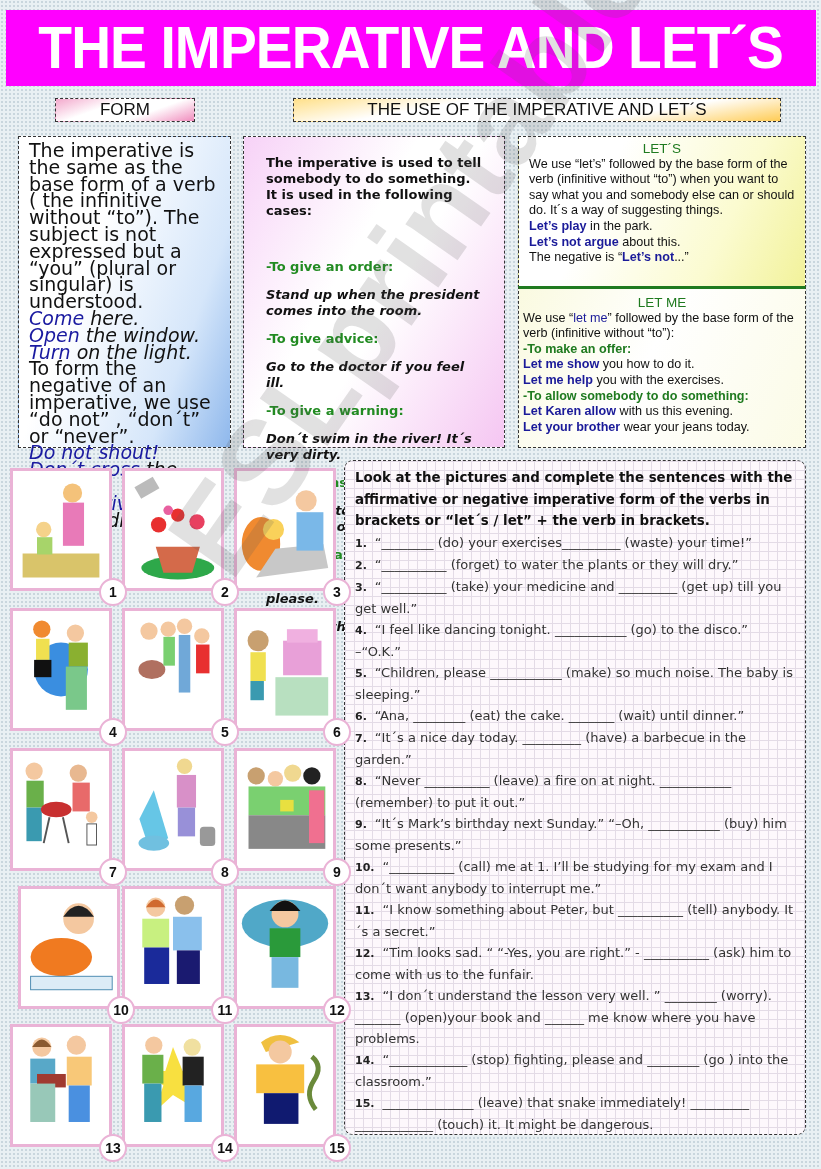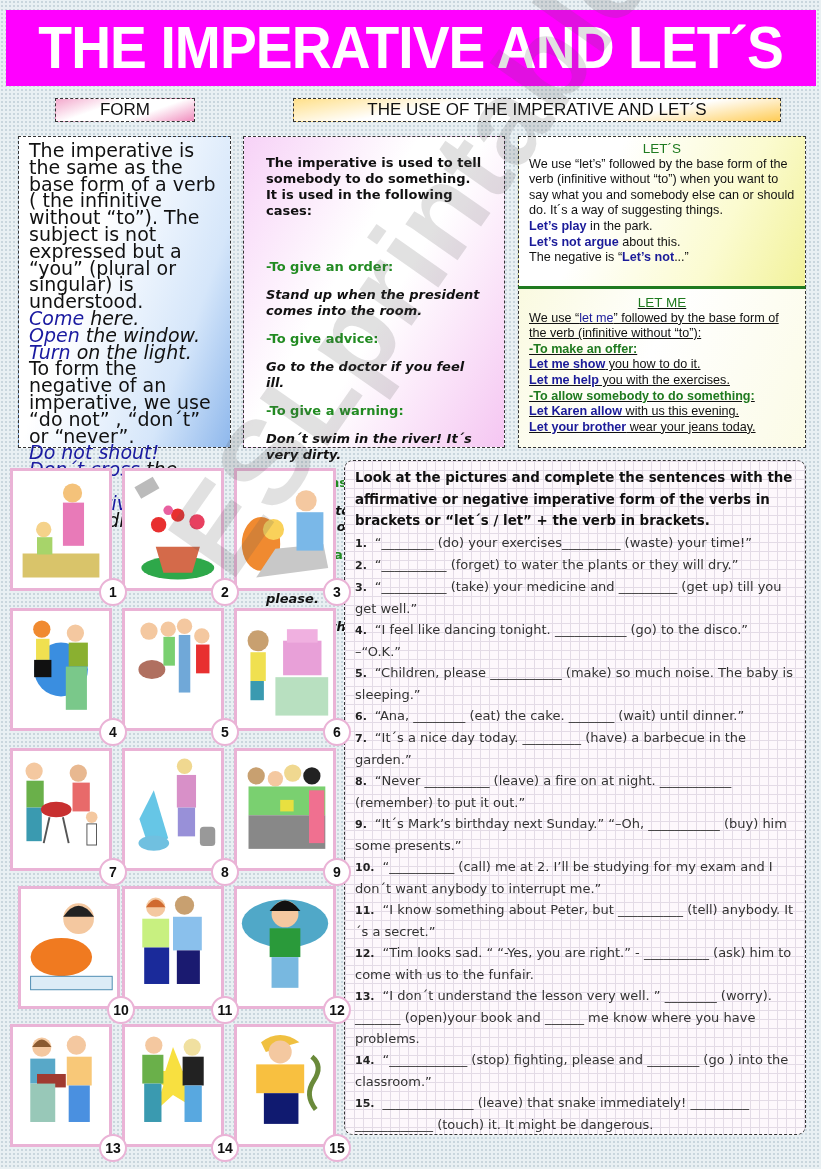--- a/index.html
+++ b/index.html
@@ -39,22 +39,22 @@
     background:linear-gradient(120deg,#f7d2f7 0%,#ffffff 40%,#ffffff 55%,#f5c6f2 100%);
     padding:6px 10px; font-size:13px; line-height:16px; font-weight:bold; }
   .box-use .head { color:#228b22; font-weight:bold; }
   .box-use .ex { font-style:italic; font-weight:bold; }
   .box-use p { margin:12px; }
   .box-lets { left:518px; top:136px; width:288px; height:152px;
     background:linear-gradient(115deg,#ffffff 30%,#fbfbd0 70%,#f2f29a 100%);
     padding:4px 10px; font-family:"Liberation Sans", sans-serif; font-size:12.6px; line-height:15.6px; border-bottom:none; }
   .box-letme { left:518px; top:286px; width:288px; height:162px;
     background:linear-gradient(115deg,#fafae0 0%,#ffffff 45%,#fbfbe6 100%);
-    padding:6px 10px; font-family:"Liberation Sans", sans-serif; font-size:12.6px; line-height:15.6px;
-    border-top:3px solid #1f7a1f;text-decoration:underline; }
+    padding:6px 4px; font-family:"Liberation Sans", sans-serif; font-size:12.6px; line-height:15.6px;
+    border-top:3px solid #1f7a1f; }
   .box-lets .h, .box-letme .h { text-align:center; color:#1f7a1f; font-size:13.5px; }
   .blue { color:#1a1a99; font-weight:bold; }
   .blue-n { color:#1a1a99; }
   .green { color:#1f7a1f; font-weight:bold; }
 
   .exercise { left:344px; top:460px; width:462px; height:675px;
     background-color:#fdf8fc;
     background-image:
       linear-gradient(#e3dbe6 1px, transparent 1px),
       linear-gradient(90deg,#e3dbe6 1px, transparent 1px);
@@ -307,21 +307,21 @@
   <div class="instr">Look at the pictures and complete the sentences with the affirmative or negative imperative form of the verbs in brackets or “let´s / let” + the verb in brackets.</div>
   <div class="item"><span class="num">1.</span><span>“________ (do) your exercises_________ (waste) your time!”</span></div>
   <div class="item"><span class="num">2.</span><span>“__________ (forget) to water the plants or they will dry.”</span></div>
   <div class="item"><span class="num">3.</span><span>“__________ (take) your medicine and _________ (get up) till you get well.”</span></div>
   <div class="item"><span class="num">4.</span><span>“I feel like dancing tonight. ___________ (go) to the disco.” –“O.K.”</span></div>
   <div class="item"><span class="num">5.</span><span>“Children, please ___________ (make) so much noise. The baby is sleeping.”</span></div>
   <div class="item"><span class="num">6.</span><span>“Ana, ________ (eat) the cake. _______ (wait) until dinner.”</span></div>
   <div class="item"><span class="num">7.</span><span>“It´s a nice day today. _________ (have) a barbecue in the garden.”</span></div>
   <div class="item"><span class="num">8.</span><span>“Never __________ (leave) a fire on at night. ___________ (remember) to put it out.”</span></div>
   <div class="item"><span class="num">9.</span><span>“It´s Mark’s birthday next Sunday.” “–Oh, ___________ (buy) him some presents.”</span></div>
-  <div class="item"><span class="num">10.</span><span>“__________ (call) me at 2. I’ll be studying for my exam and I don´t want anybody to interrupt me.”</span></div>
+  <div class="item"><span class="num">10.</span><span>“__________ (call) me at 1. I’ll be studying for my exam and I don´t want anybody to interrupt me.”</span></div>
   <div class="item"><span class="num">11.</span><span>“I know something about Peter, but __________ (tell) anybody. It´s a secret.”</span></div>
   <div class="item"><span class="num">12.</span><span>“Tim looks sad. “   “-Yes, you are right.”  - __________ (ask) him to come with us to the funfair.</span></div>
   <div class="item"><span class="num">13.</span><span>“I don´t understand the lesson very well. ” ________ (worry). _______  (open)your book and ______ me know where you have problems.</span></div>
   <div class="item"><span class="num">14.</span><span>“____________ (stop) fighting, please and ________ (go ) into the classroom.”</span></div>
   <div class="item"><span class="num">15.</span><span>______________ (leave) that snake immediately! _________ ____________ (touch) it. It might be dangerous.</span></div>
 </div>
 
 <div class="watermark">ESLprintables.com</div>
 
 </body></html>

